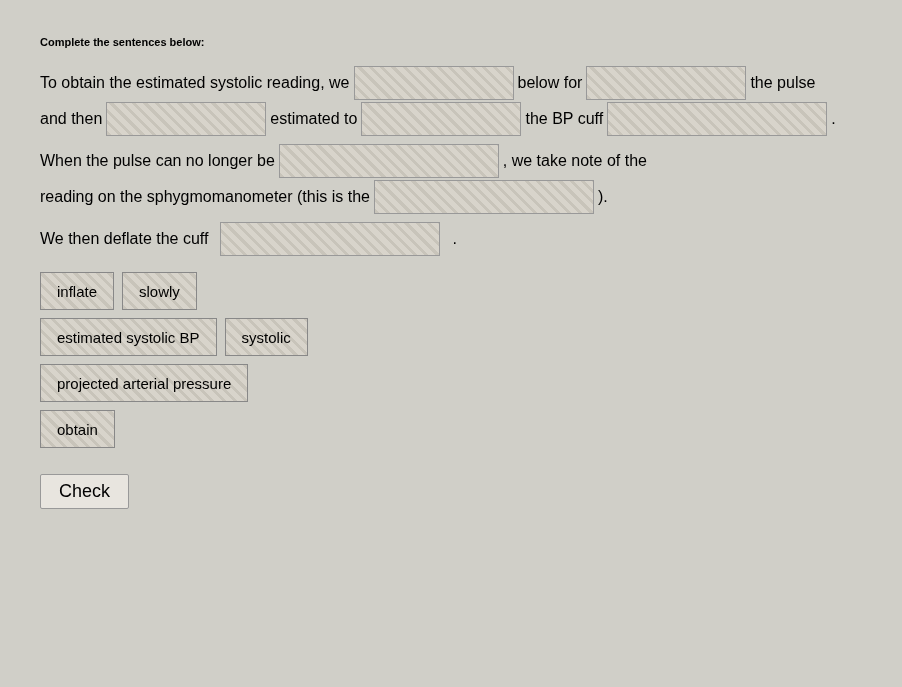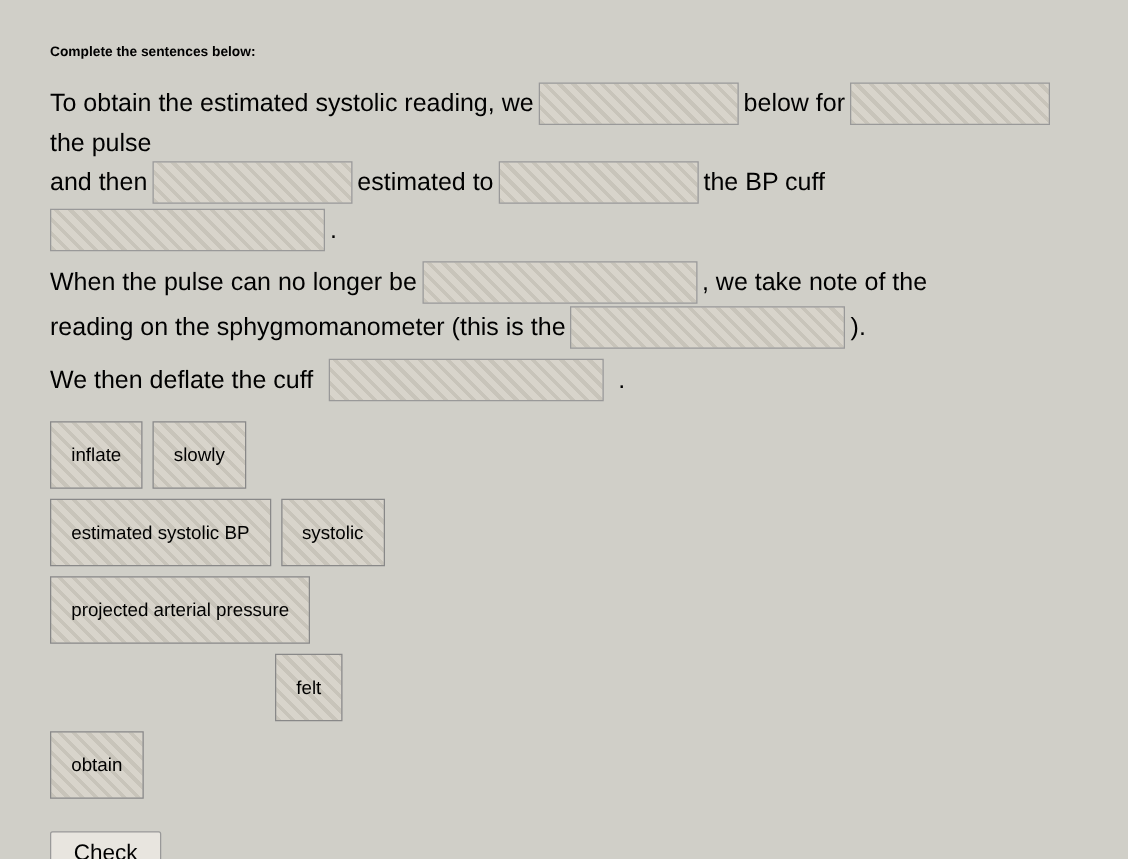--- a/index.html
+++ b/index.html
@@ -21,21 +21,21 @@
       margin-bottom: 18px;
     }
     .sentence-line {
       display: flex;
       flex-wrap: wrap;
       align-items: center;
       gap: 4px;
       margin-bottom: 2px;
     }
     .text-label {
-      font-size: 20px;
+      font-size: 16px;
       white-space: nowrap;
     }
     .drop-zone {
       display: inline-block;
       min-width: 160px;
       height: 34px;
       background: repeating-linear-gradient(
         45deg,
         #c8c4ba,
         #c8c4ba 3px,
@@ -45,21 +45,21 @@
       border: 1px solid #999;
       vertical-align: middle;
     }
     .drop-zone.wide {
       min-width: 220px;
     }
     .drag-item {
       display: inline-flex;
       align-items: center;
       justify-content: center;
-      height: 54px;
+      height: 38px;
       padding: 0 16px;
       background: repeating-linear-gradient(
         45deg,
         #c8c4ba,
         #c8c4ba 3px,
         #d8d4cb 3px,
         #d8d4cb 8px
       );
       border: 1px solid #888;
       font-size: 15px;
@@ -140,23 +140,20 @@
       <div class="drag-item">inflate</div>
       <div class="drag-item">slowly</div>
     </div>
     <div class="drag-row">
       <div class="drag-item">estimated systolic BP</div>
       <div class="drag-item">systolic</div>
     </div>
     <div class="drag-row">
       <div class="drag-item">projected arterial pressure</div>
     </div>
-    <div class="drag-row" style="padding-left: 180px;">
-      <div class="drag-item">felt</div>
-    </div>
     <div class="drag-row">
       <div class="drag-item">obtain</div>
     </div>
   </div>
 
   
   <button class="check-btn">Check</button>
 </div>
 
 </body></html>

